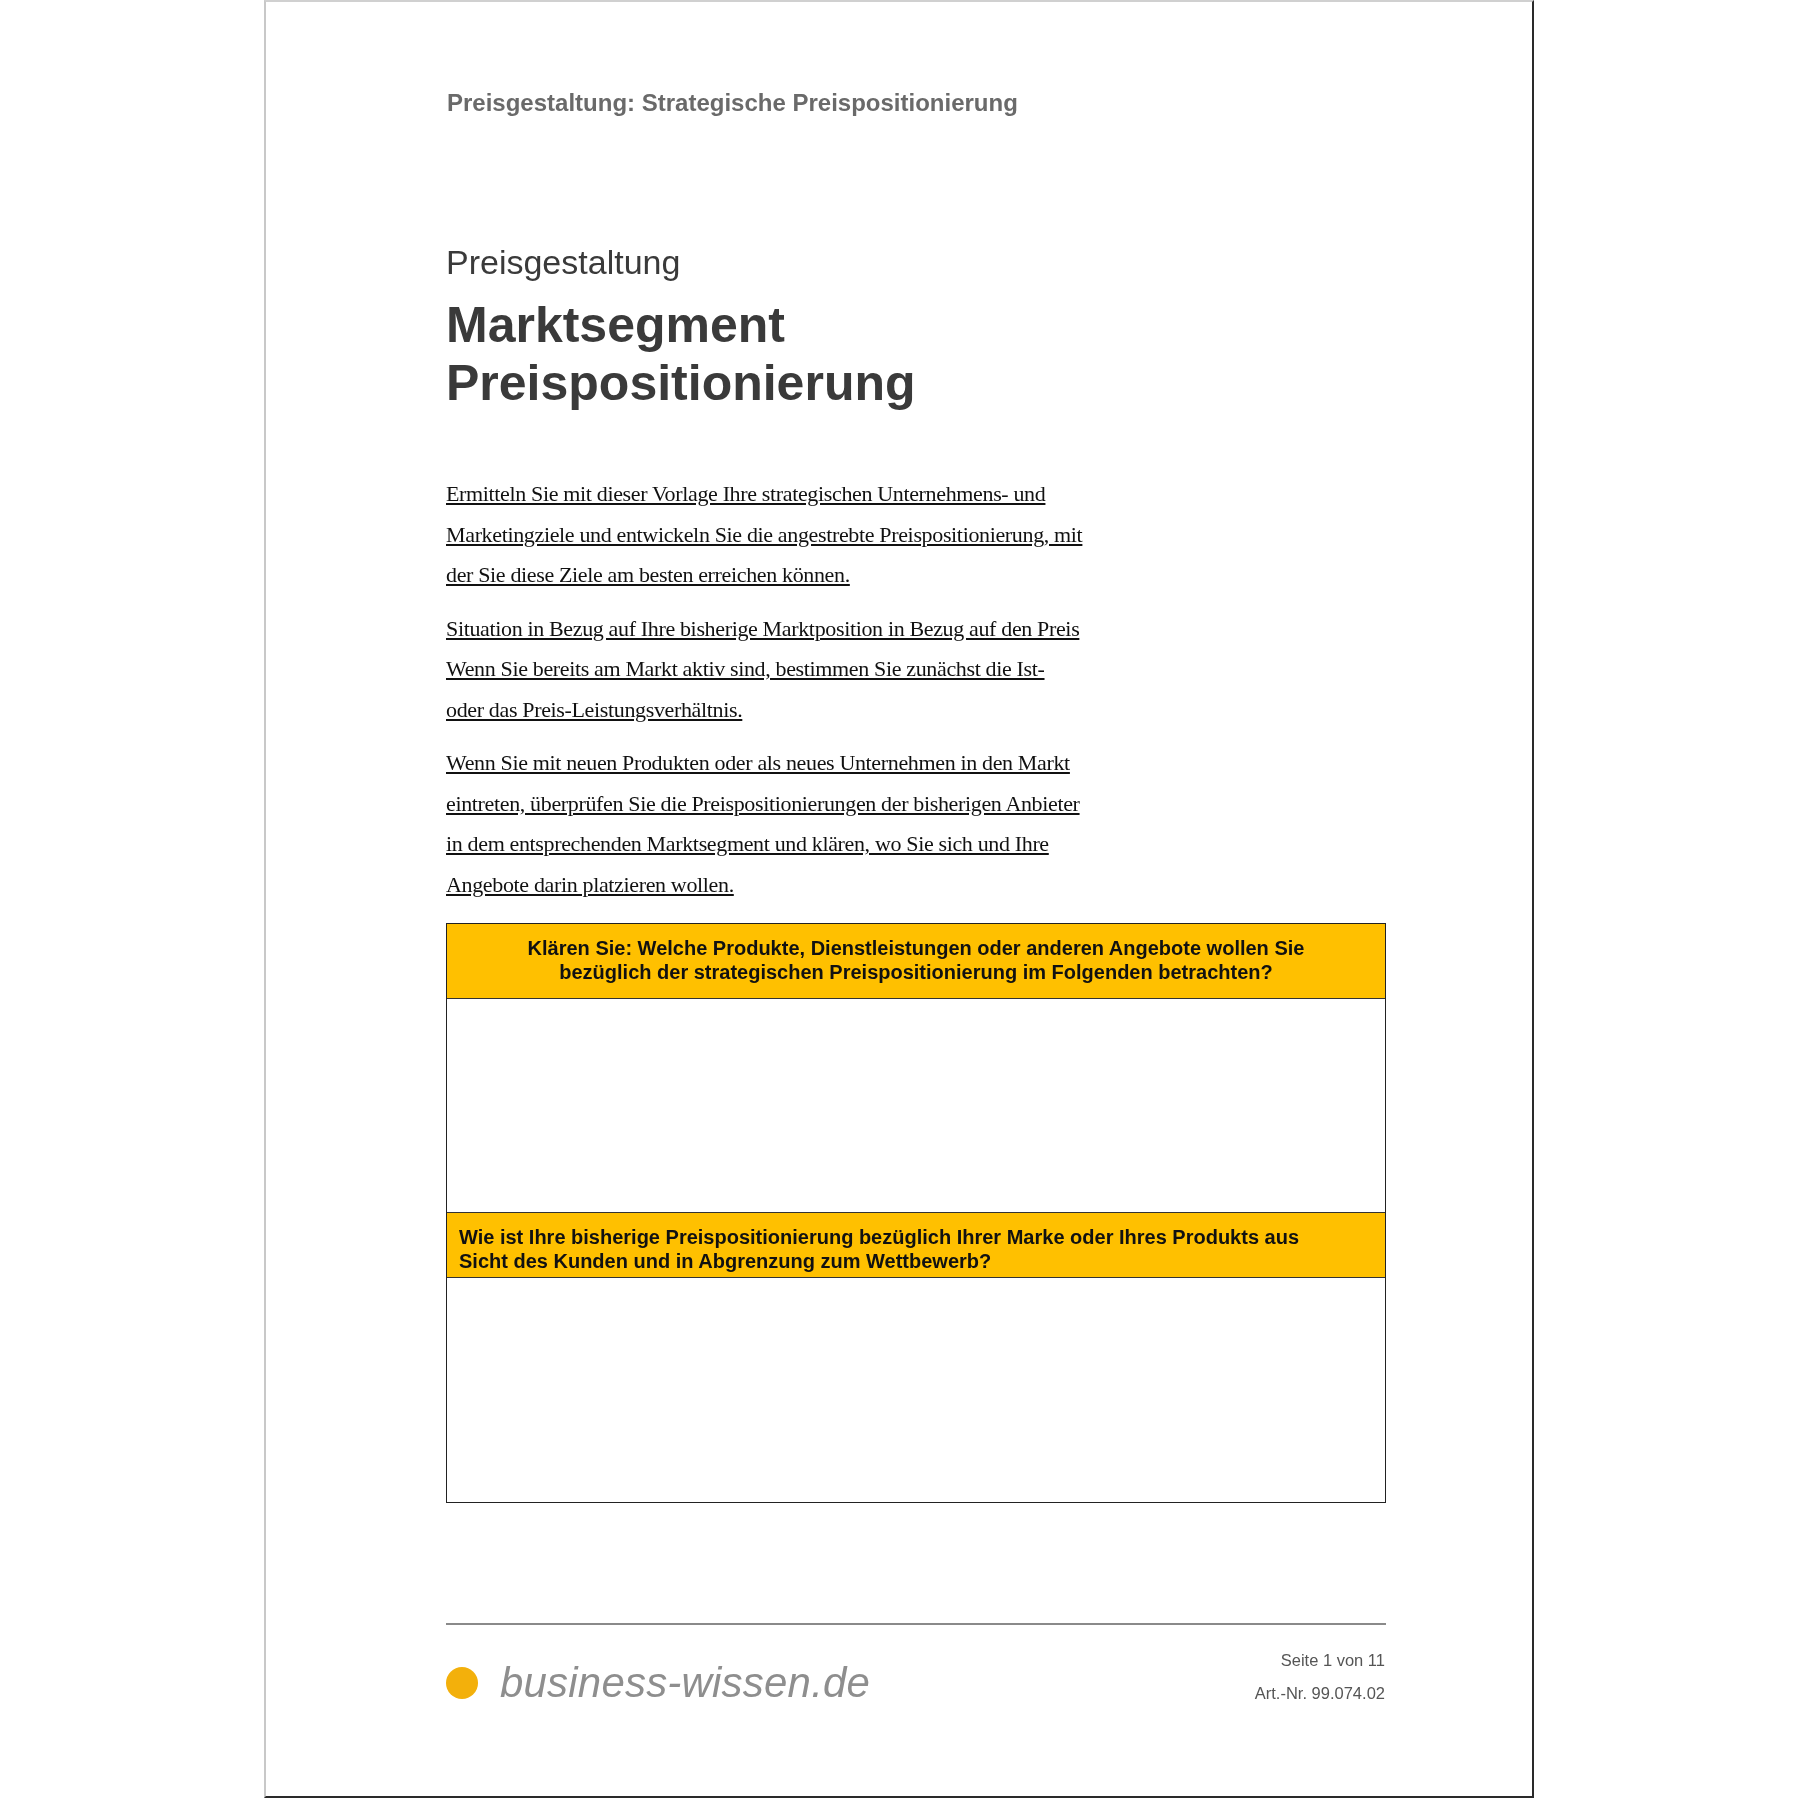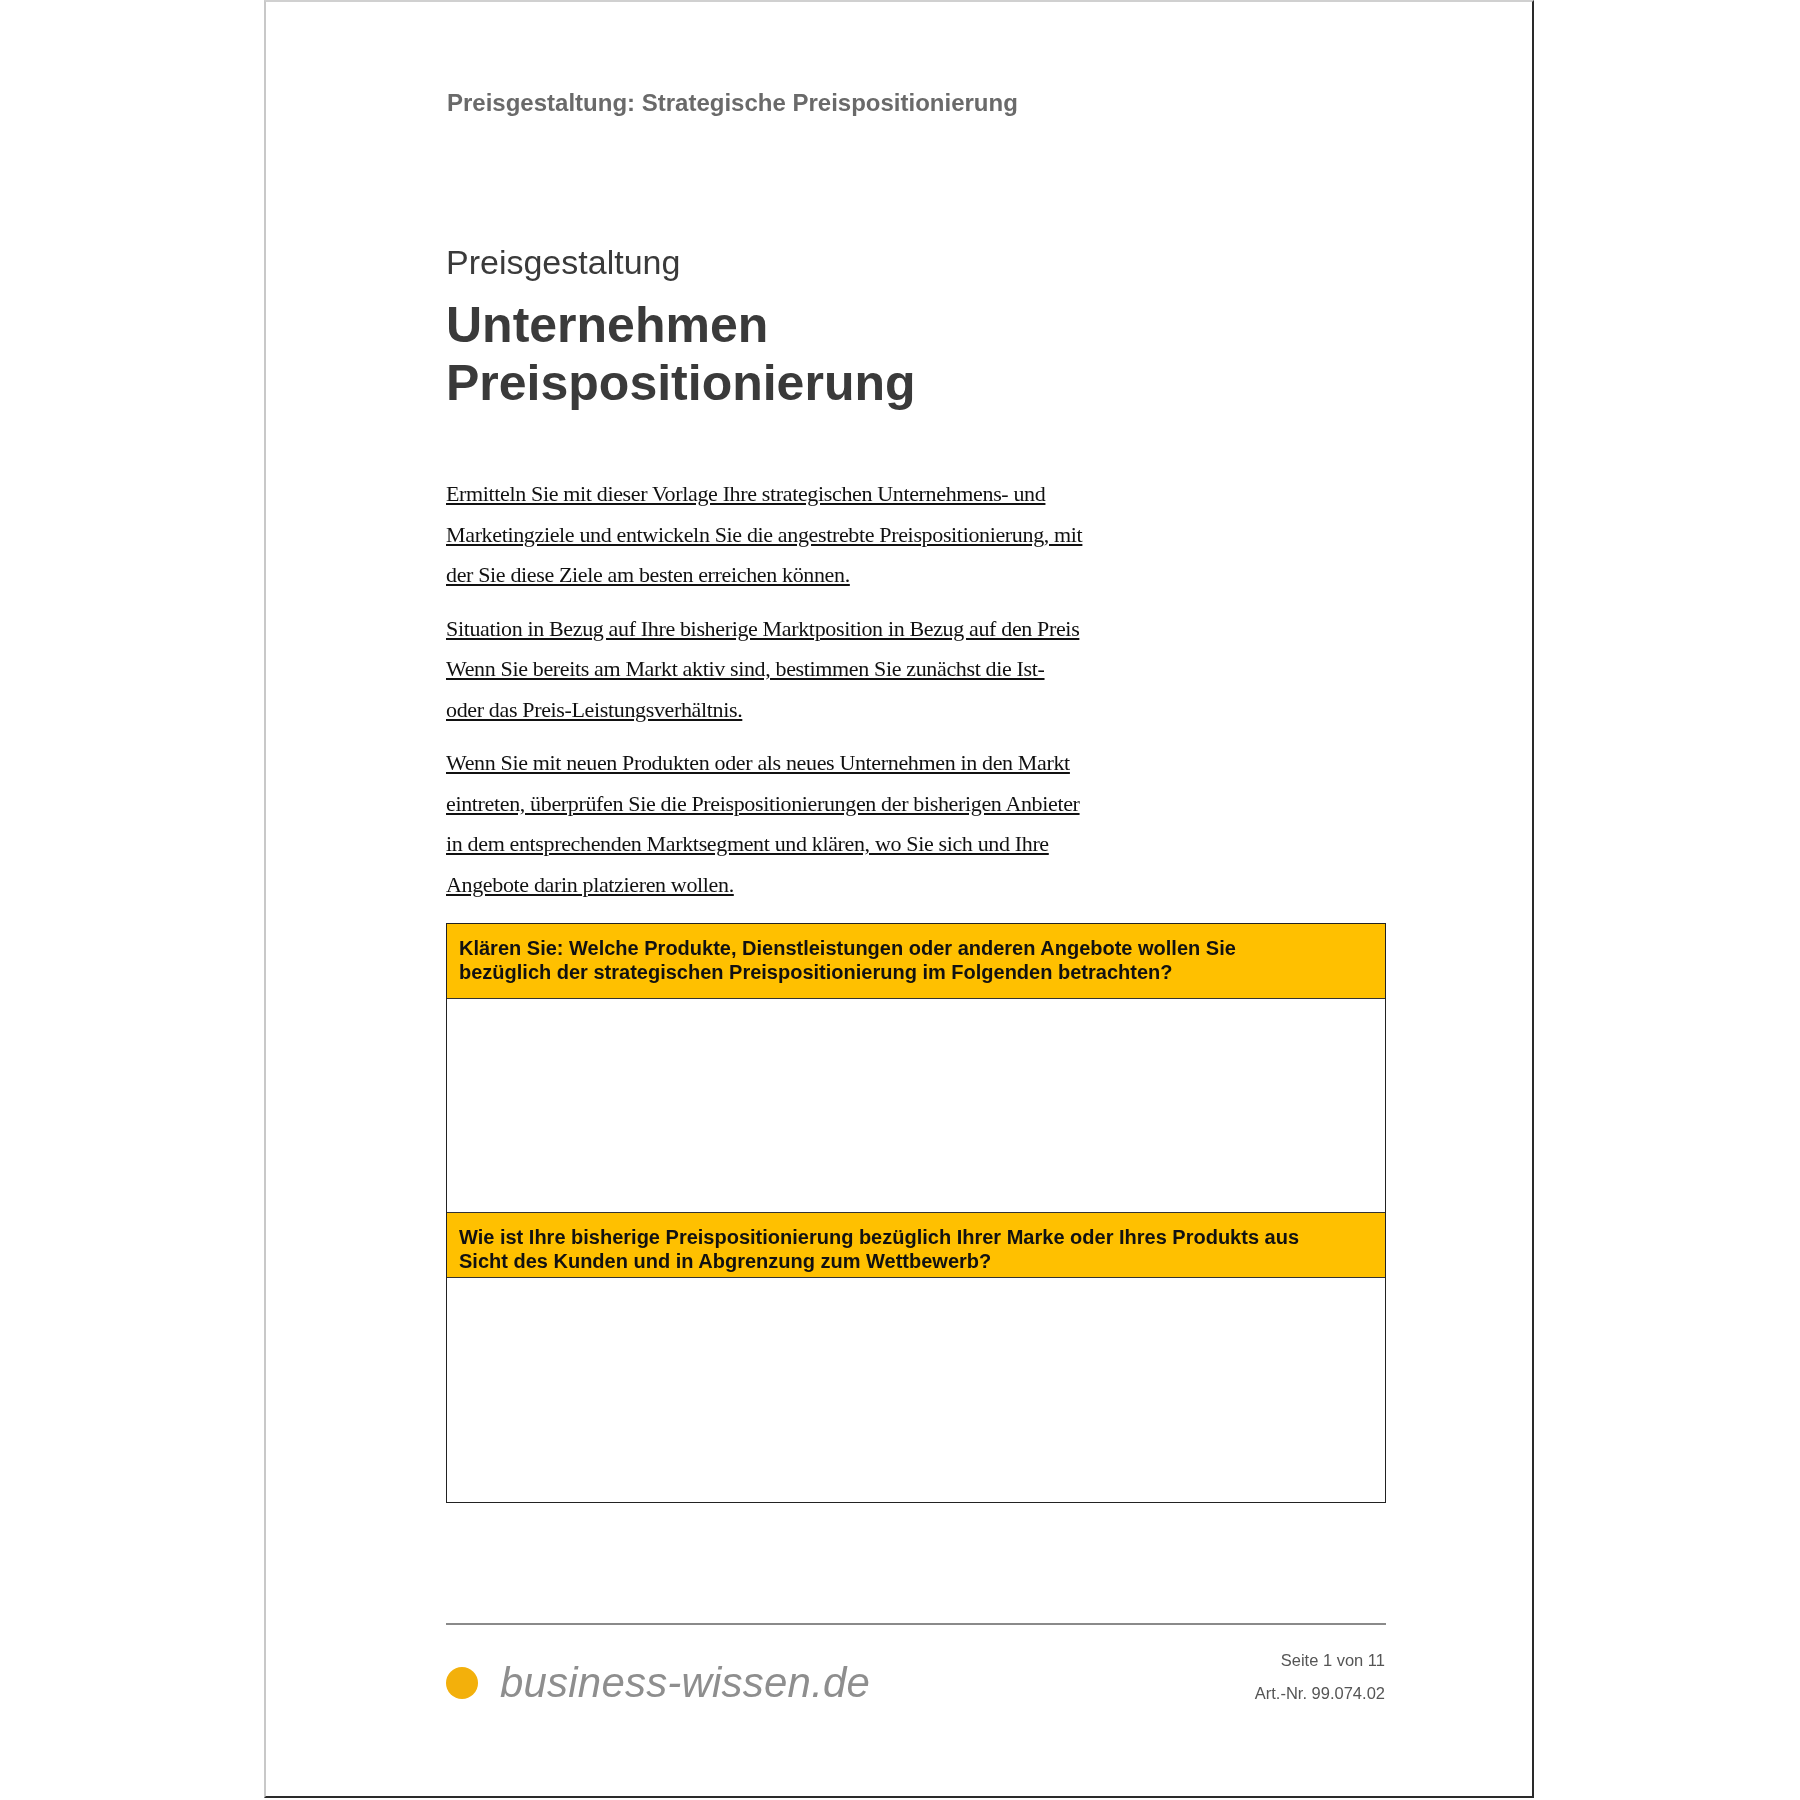--- a/index.html
+++ b/index.html
@@ -66,21 +66,21 @@
 </head>
 <body>
 
 <div class="page"></div>
 
 <div class="abs running-header">Preisgestaltung: Strategische Preispositionierung</div>
 
 <div class="abs doc-kicker">Preisgestaltung</div>
 
 <div class="abs doc-title">
-  <div>Unternehmen</div>
+  <div>Marktsegment</div>
   <div>Preispositionierung</div>
 </div>
 
 <div class="abs intro">
   <p>
     <span class="ln">Ermitteln Sie mit dieser Vorlage Ihre strategischen Unternehmens- und</span>
     <span class="ln">Marketingziele und entwickeln Sie die angestrebte Preispositionierung, mit</span>
     <span class="ln">der Sie diese Ziele am besten erreichen können.</span>
   </p>
   <p>
@@ -90,21 +90,21 @@
   </p>
   <p>
     <span class="ln">Wenn Sie mit neuen Produkten oder als neues Unternehmen in den Markt</span>
     <span class="ln">eintreten, überprüfen Sie die Preispositionierungen der bisherigen Anbieter</span>
     <span class="ln">in dem entsprechenden Marktsegment und klären, wo Sie sich und Ihre</span>
     <span class="ln">Angebote darin platzieren wollen.</span>
   </p>
 </div>
 
 <div class="abs qbox">
-  <div class="q-head" style="top:0; height:75px;">
+  <div class="q-head" style="top:0; height:75px;text-align:center;">
     <span class="ln">Klären Sie: Welche Produkte, Dienstleistungen oder anderen Angebote wollen Sie</span>
     <span class="ln">bezüglich der strategischen Preispositionierung im Folgenden betrachten?</span>
   </div>
   <div class="q-answer" style="top:75px; height:213px;"></div>
   <div class="q-head h2" style="top:288px; height:66px;">
     <span class="ln">Wie ist Ihre bisherige Preispositionierung bezüglich Ihrer Marke oder Ihres Produkts aus</span>
     <span class="ln">Sicht des Kunden und in Abgrenzung zum Wettbewerb?</span>
   </div>
   <div class="q-answer" style="top:365px; height:212px;"></div>
 </div>

